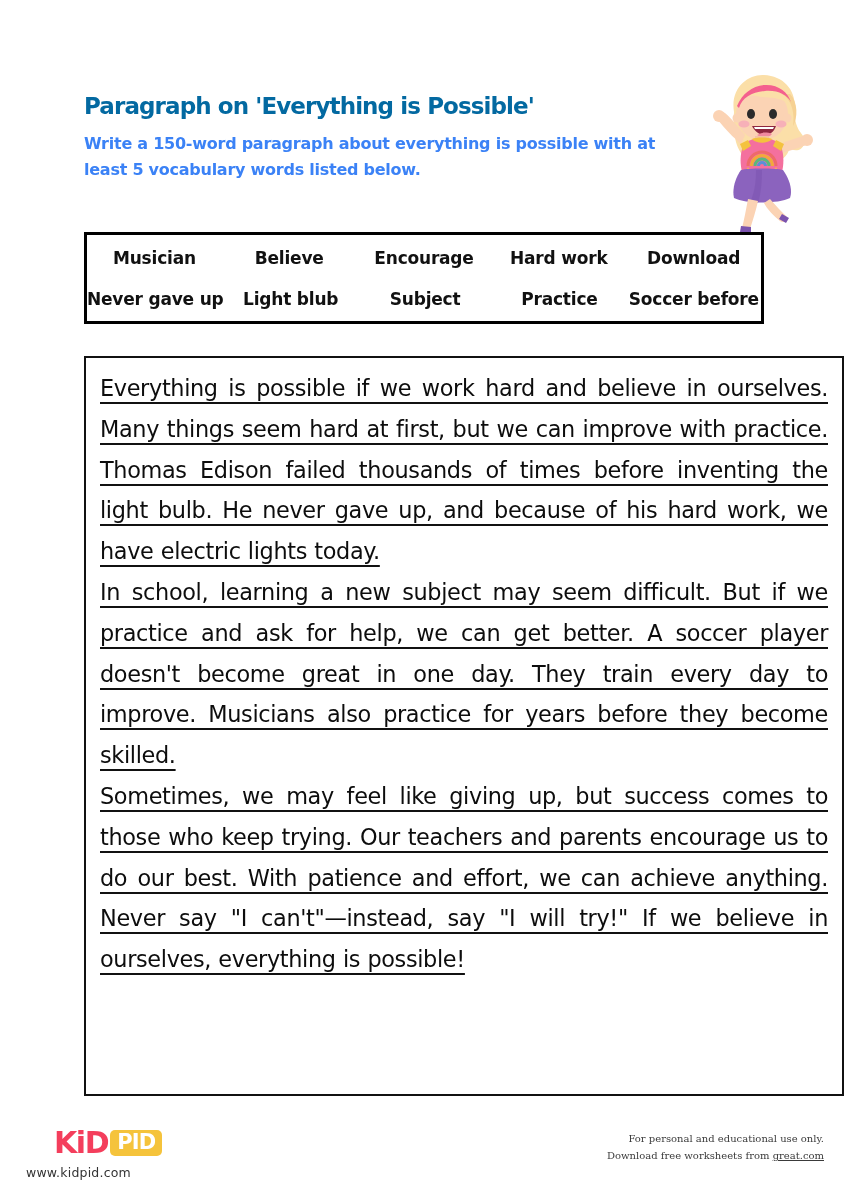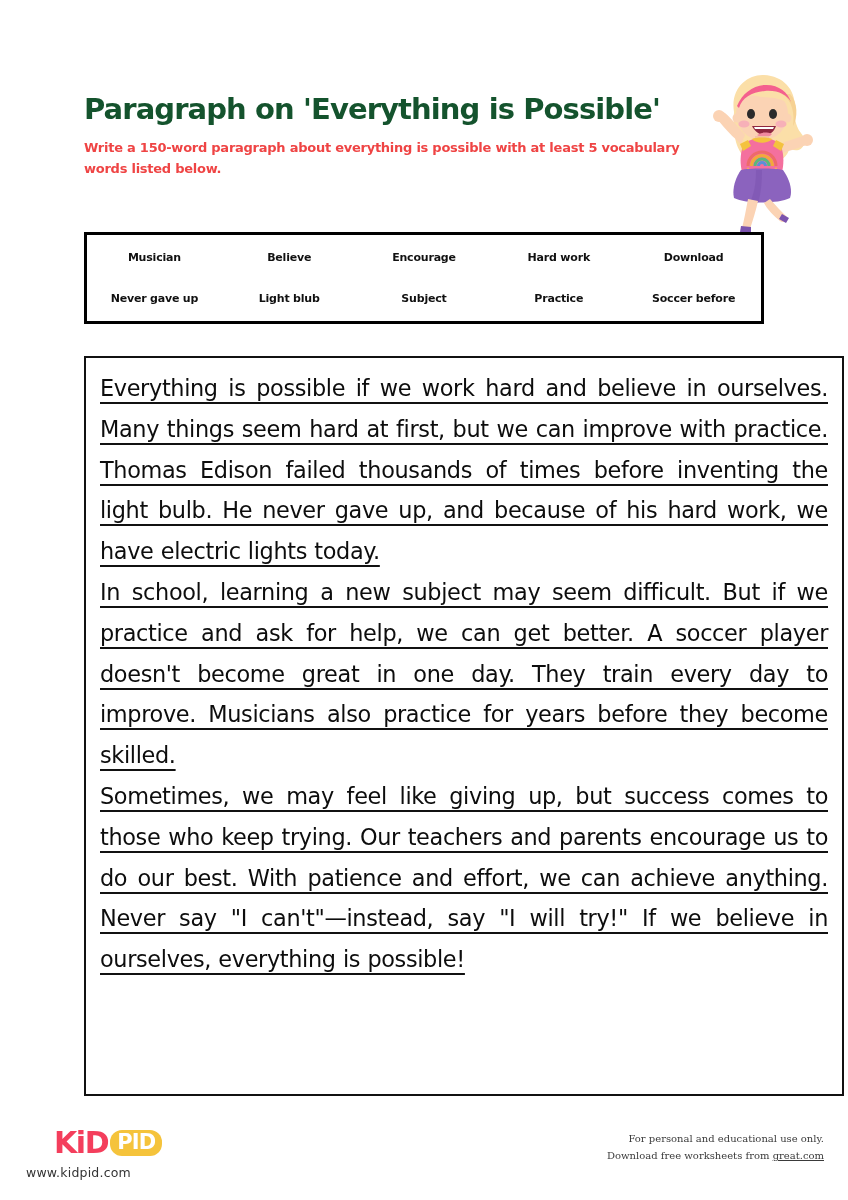--- a/index.html
+++ b/index.html
@@ -23,33 +23,33 @@
 
   
   .header {
     position: absolute;
     left: 84px;
     top: 94px;
     width: 600px;
   }
   .worksheet-title {
     font-family: "DejaVu Sans", sans-serif;
-    font-size: 29px;
+    font-size: 23px;
     font-weight: bold;
     letter-spacing: -0.9px;
-    color: #14532d;
+    color: #0369a1;
     line-height: 1.08;
     margin: 0 0 12px 0;
     white-space: nowrap;
   }
   .worksheet-subtitle {
     font-family: "DejaVu Sans", sans-serif;
-    font-size: 13px;
-    font-weight: bold;
-    color: #ef4444;
+    font-size: 16px;
+    font-weight: bold;
+    color: #3b82f6;
     line-height: 1.62;
     letter-spacing: -0.25px;
     margin: 0;
     max-width: 600px;
   }
 
   
   .mascot {
     position: absolute;
     left: 694px;
@@ -75,21 +75,21 @@
   .vocab-row {
     display: flex;
     width: 100%;
     height: 41px;
     align-items: center;
   }
   .vocab-cell {
     flex: 1 1 0;
     text-align: center;
     font-family: "DejaVu Sans", sans-serif;
-    font-size: 11px;
+    font-size: 17px;
     font-weight: bold;
     color: #111111;
     letter-spacing: -0.2px;
     white-space: nowrap;
   }
 
   
   .answer-box {
     position: absolute;
     left: 84px;
@@ -147,21 +147,21 @@
     color: #F43E5C;
     letter-spacing: -1.4px;
     line-height: 1;
   }
   .brand-pid {
     font-family: "DejaVu Sans", sans-serif;
     font-size: 21px;
     font-weight: bold;
     color: #ffffff;
     background: #F5C33B;
-    border-radius: 12px;
+    border-radius: 5px;
     padding: 2px 7px 3px 7px;
     letter-spacing: -0.8px;
     line-height: 1;
     margin-left: 2px;
   }
   .brand-url {
     font-family: "DejaVu Sans", sans-serif;
     font-size: 12.5px;
     color: #333333;
     letter-spacing: 0.2px;

